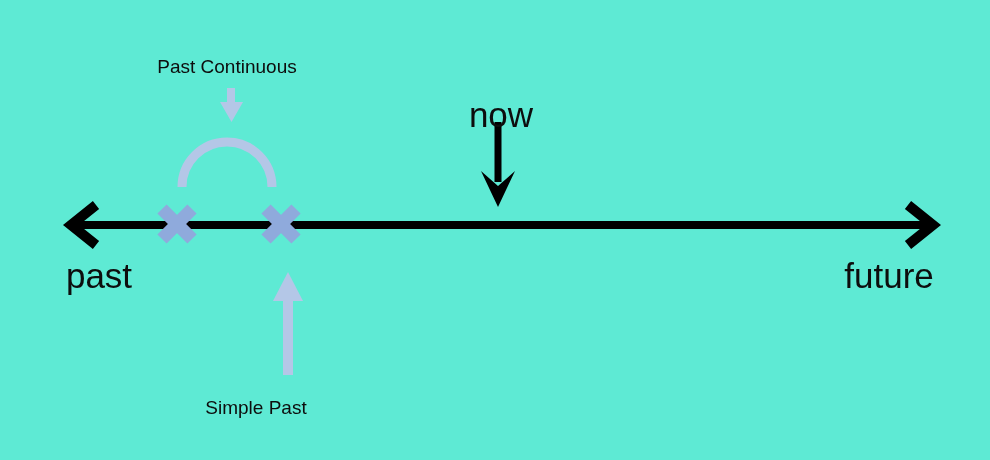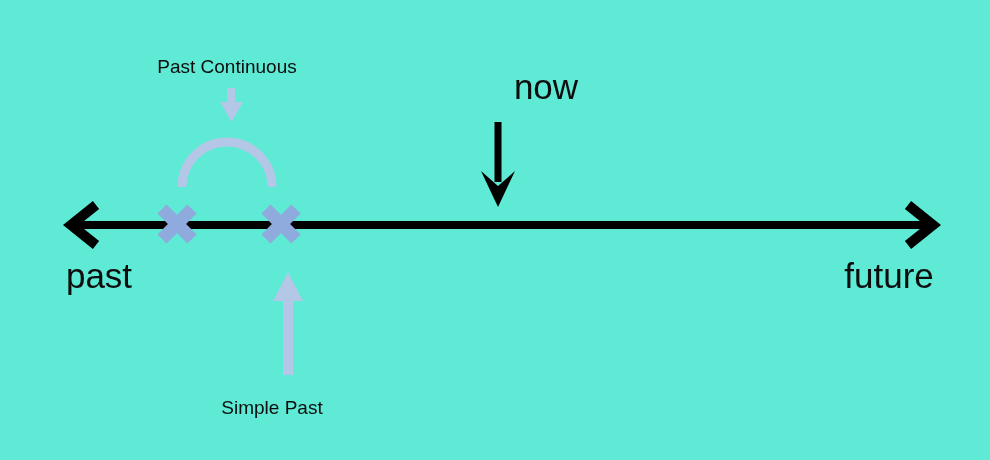--- a/index.html
+++ b/index.html
@@ -64,21 +64,21 @@
     </g>
 
     <g>
       <line x1="288" y1="299" x2="288" y2="375" stroke-width="10" stroke="#B4C7E7"></line>
       <polygon points="273,301 303,301 288,272" fill="#B4C7E7"></polygon>
     </g>
   </svg>
 
   <div class="lbl lbl-small" style="left:227px; top:56px;">Past Continuous</div>
 
-  <div class="lbl lbl-big" style="left:501px; top:66px;margin-left:45px;">now</div>
+  <div class="lbl lbl-big" style="left:501px; top:94px;">now</div>
 
   <div class="lbl lbl-big" style="left:889px; top:255px;">future</div>
 
   <div class="lbl lbl-big" style="left:99px; top:255px;">past</div>
 
-  <div class="lbl lbl-small" style="left:272px; top:397px;">Simple Past</div>
+  <div class="lbl lbl-small" style="left:256px; top:397px;">Simple Past</div>
 
 </div>
 
 </body></html>

